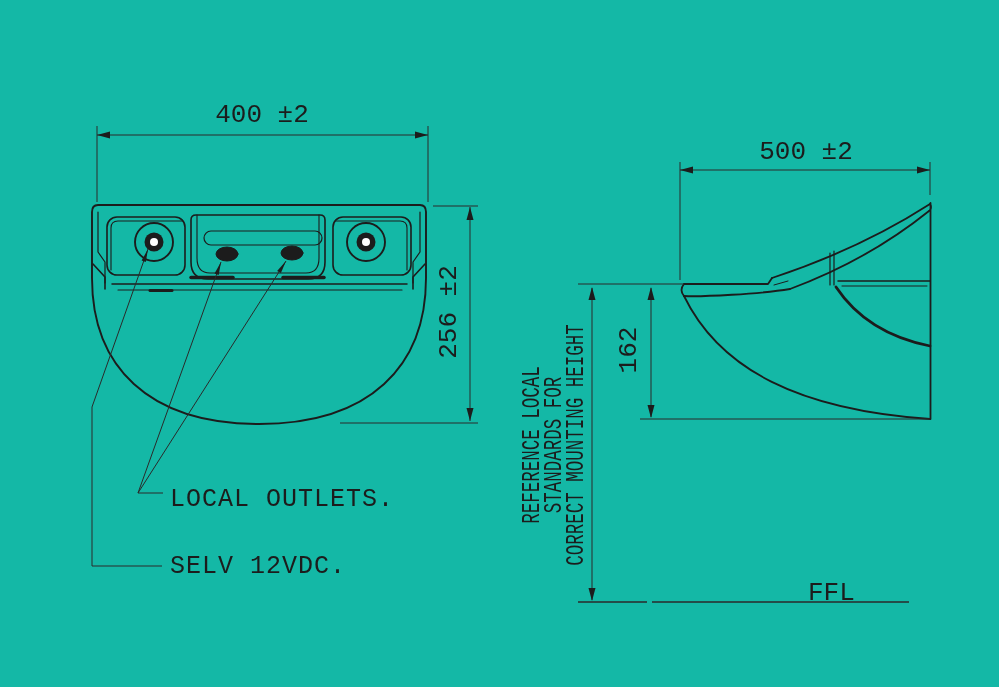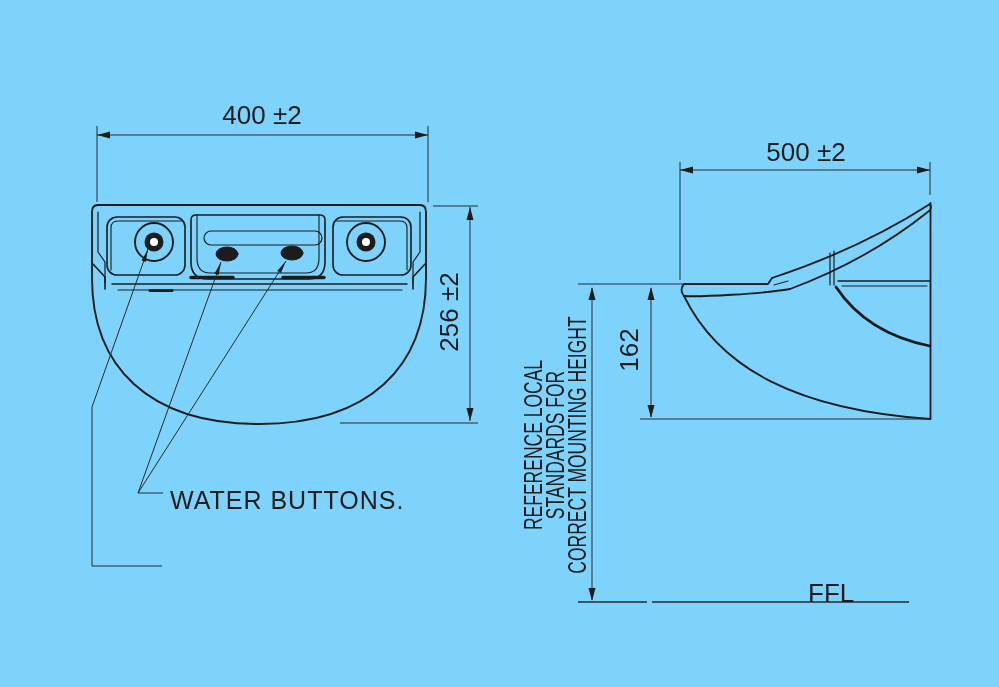--- a/index.html
+++ b/index.html
@@ -1,20 +1,20 @@
 <!DOCTYPE html>
 <html><head>
 <meta charset="utf-8">
 <style>
   html,body{margin:0;padding:0;background:#ffffff;}
   .canvas{
     position:relative;
     width:999px;height:687px;
-    background:#7dd3fc;
-    font-family:Liberation Sans, sans-serif;
+    background:#14b8a6;
+    font-family:Liberation Mono, monospace;
     color:#1c1c1c;
     overflow:hidden;
   }
   .canvas svg{position:absolute;left:0;top:0;}
   .txt{position:absolute;white-space:nowrap;color:#1c1c1c;}
   .dim{font-size:26px;letter-spacing:0;}
   .dim-center{width:160px;text-align:center;}
   .rot{transform:translate(-50%,-50%) rotate(-90deg);}
   .label{font-size:25px;line-height:28px;letter-spacing:1px;}
   .note{
@@ -120,24 +120,25 @@
 
   <div class="txt dim dim-center" style="left:182px;top:100px;">400 ±2</div>
 
   <div class="txt dim rot" style="left:449px;top:312px;">256 ±2</div>
 
   <div class="txt dim dim-center" style="left:726px;top:137px;">500 ±2</div>
 
   <div class="txt dim rot" style="left:629px;top:350px;">162</div>
 
   <div class="txt label" style="left:170px;top:486px;">
-    <div>WATER BUTTONS.</div>
+    <div>LOCAL OUTLETS.</div>
   </div>
 
   <div class="txt label" style="left:170px;top:553px;">
+    <div>SELV 12VDC.</div>
   </div>
 
   <div class="txt note" style="left:555px;top:445px;">
     <div>REFERENCE LOCAL</div>
     <div>STANDARDS FOR</div>
     <div>CORRECT MOUNTING HEIGHT</div>
   </div>
 
   <div class="txt dim" style="left:808px;top:578px;">FFL</div>
 

